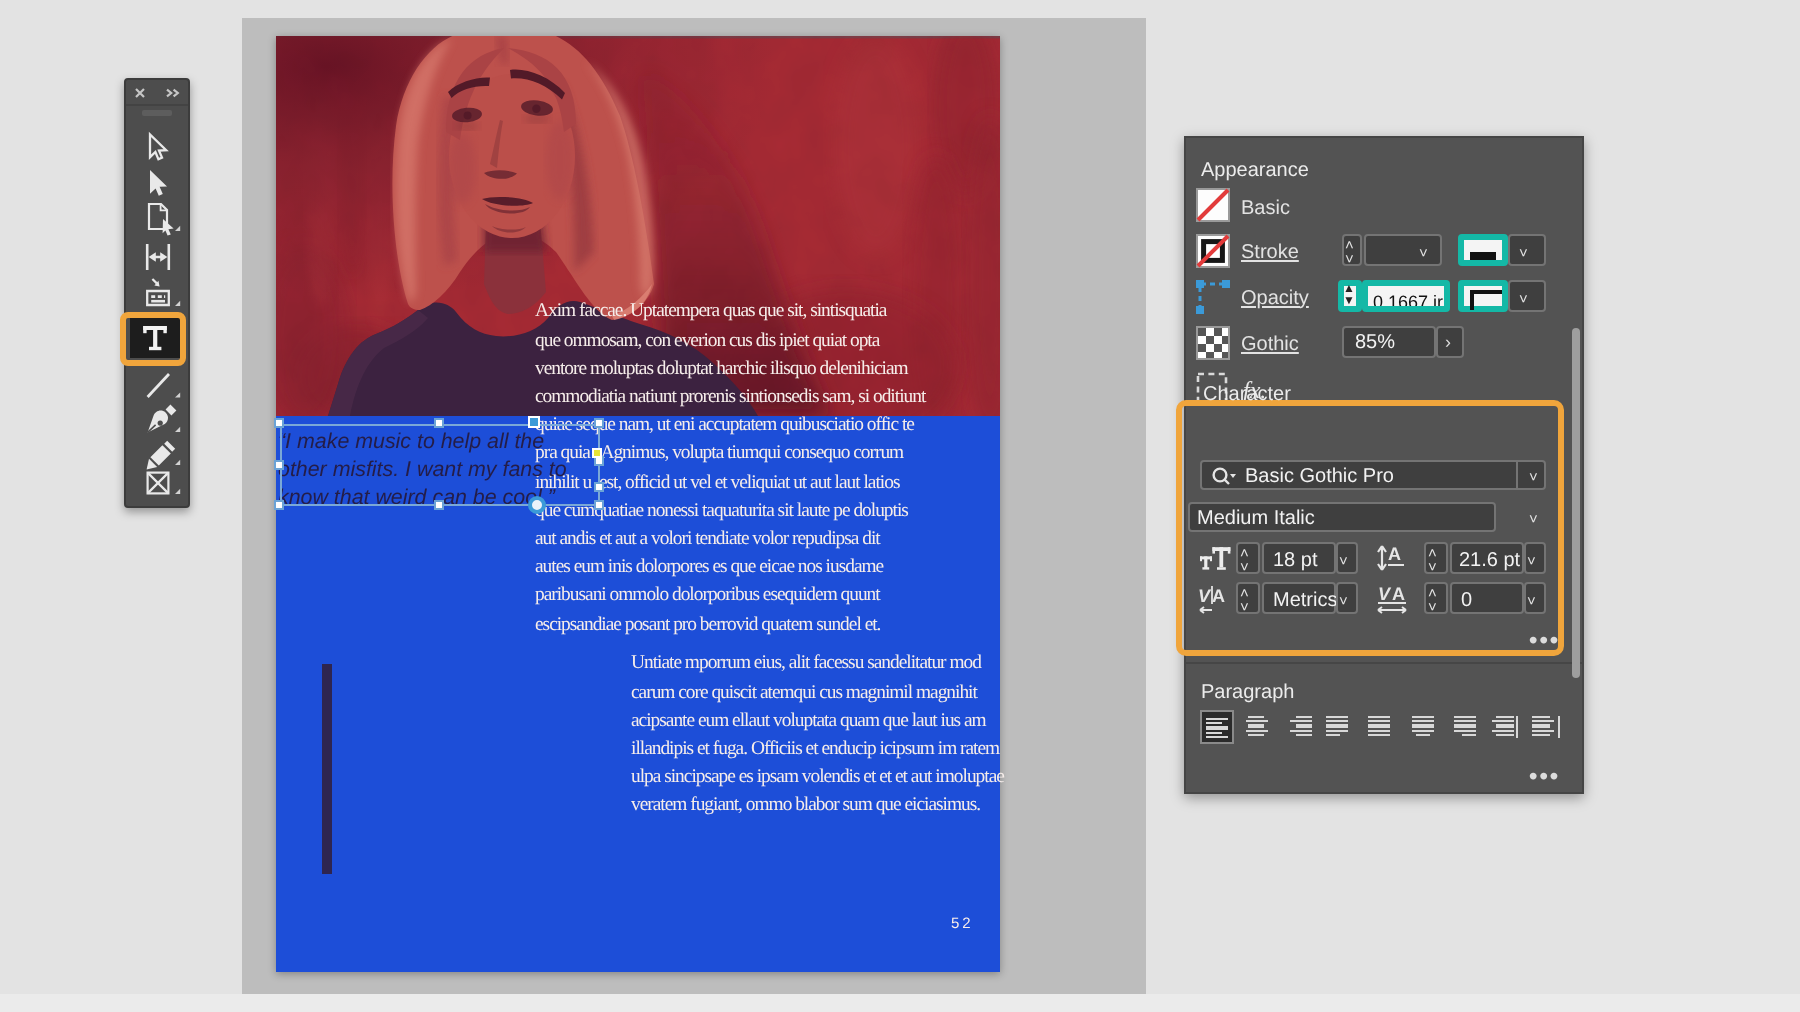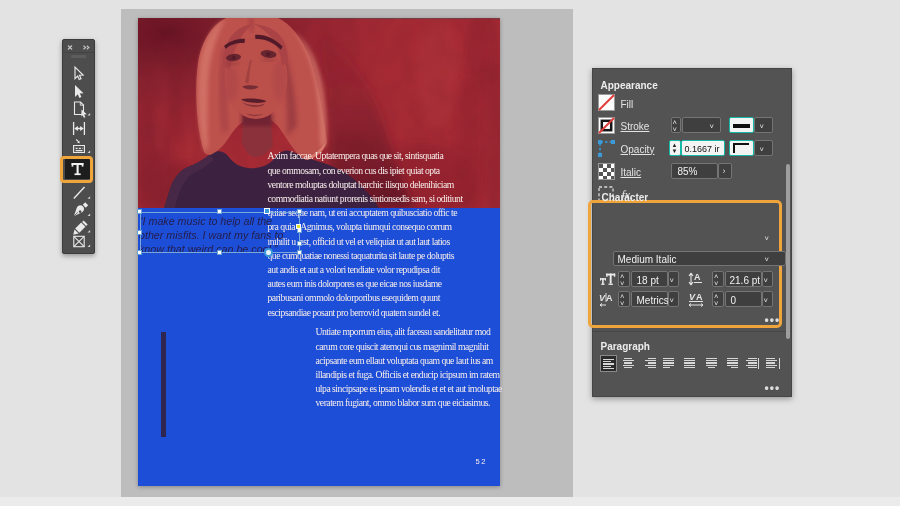--- a/index.html
+++ b/index.html
@@ -22,25 +22,25 @@
 
   
   .toolbar { position:absolute; left:62px; top:38.5px; width:32.5px; height:215px; background:#4d4d4d; border:1px solid #3c3c3c; border-radius:2px; box-shadow:0 2px 5px rgba(0,0,0,.35); }
   .tb-title { position:absolute; left:0; top:0; width:100%; height:13px; border-bottom:1px solid #434343; color:#c9c9c9; }
   .tb-grip { position:absolute; left:8px; top:15.5px; width:15px; height:2.5px; background:#5d5d5d; border-radius:1px; }
   .tsel { position:absolute; left:2px; top:119.5px; width:25px; height:20px; background:#1d1d1d; }
   .orange-t { position:absolute; left:-3.5px; top:116px; width:33.5px; height:27px; border:3px solid #f0a53c; border-radius:4px; }
 
   
   .panel { position:absolute; left:591.5px; top:67.5px; width:200px; height:329px; background:#535353; border:1px solid #454545; box-shadow:0 2px 6px rgba(0,0,0,.35); color:#e9e9e9; }
-  .plabel { position:absolute; font-size:10px; font-weight:bold; color:#ececec; }
+  .plabel { position:absolute; font-size:10px; font-weight:normal; color:#ececec; }
   .prow-label { position:absolute; font-size:10px; color:#e3e3e3; }
   .underl { text-decoration:underline; }
   .dbox { position:absolute; background:#3f3f3f; border:1px solid #747474; border-radius:2px; color:#f2f2f2; font-size:10px; }
-  .wbox { position:absolute; background:#f4f4f4; border:1px solid #14b8a6; border-radius:2px; color:#111; font-size:10px; }
+  .wbox { position:absolute; background:#f4f4f4; border:3px solid #14b8a6; border-radius:2px; color:#111; font-size:10px; }
   .chev { position:absolute; color:#e5e5e5; font-size:7.5px; }
   .orange-ch { position:absolute; left:-5px; top:131px; width:194px; height:128px; border:3.5px solid #f0a53c; border-radius:5px; }
   .dots { position:absolute; color:#dcdcdc; font-size:12px; letter-spacing:1px; font-weight:bold; }
   .scrollbar { position:absolute; left:193px; top:95px; width:4px; height:175px; background:#9e9e9e; border-radius:2px; }
 </style>
 </head>
 <body>
   <div class="canvas"></div>
   <div class="botstrip"></div>
 
@@ -251,21 +251,21 @@
     </svg>
   </div>
 
   <div class="panel">
     <div class="plabel" style="left:8px; top:11px;">Appearance</div>
 
     <svg style="position:absolute;left:5px;top:25px;" width="17" height="17" viewBox="0 0 17 17">
       <rect x="0.5" y="0.5" width="16" height="16" fill="#fdfdfd" stroke="#9a9a9a"></rect>
       <path d="M 1,16 L 16,1" stroke="#e23b3b" stroke-width="2"></path>
     </svg>
-    <div class="prow-label" style="left:28px; top:30px;">Fill</div>
+    <div class="prow-label" style="left:28px; top:30px;">Basic</div>
 
     <svg style="position:absolute;left:5px;top:48px;" width="17" height="17" viewBox="0 0 17 17">
       <rect x="0.5" y="0.5" width="16" height="16" fill="#fdfdfd" stroke="#9a9a9a"></rect>
       <rect x="3.8" y="3.8" width="9.4" height="9.4" fill="none" stroke="#161616" stroke-width="2.5"></rect>
       <path d="M 1,16 L 16,1" stroke="#e23b3b" stroke-width="2"></path>
     </svg>
     <div class="prow-label underl" style="left:28px; top:52px;">Stroke</div>
     <div class="dbox" style="left:78px; top:48px; width:10px; height:16px;"></div>
     <div class="chev" style="left:80px; top:49px;">˄</div>
     <div class="chev" style="left:80px; top:56px;">˅</div>
@@ -304,33 +304,42 @@
         <rect x="1" y="1" width="4" height="4"></rect>
         <rect x="9" y="1" width="4" height="4"></rect>
         <rect x="5" y="5" width="4" height="4"></rect>
         <rect x="13" y="5" width="3" height="4"></rect>
         <rect x="1" y="9" width="4" height="4"></rect>
         <rect x="9" y="9" width="4" height="4"></rect>
         <rect x="5" y="13" width="4" height="3"></rect>
         <rect x="13" y="13" width="3" height="3"></rect>
       </g>
     </svg>
-    <div class="prow-label underl" style="left:28px; top:98px;">Italic</div>
+    <div class="prow-label underl" style="left:28px; top:98px;">Gothic</div>
     <div class="dbox" style="left:78px; top:94px; width:47px; height:16px; padding:2.5px 0 0 6px;">85%</div>
     <div class="dbox" style="left:125px; top:94px; width:14px; height:16px; color:#ddd; padding:2px 0 0 4px; font-size:9px;">›</div>
 
     <svg style="position:absolute;left:5px;top:117px;" width="17" height="17" viewBox="0 0 17 17">
       <rect x="1" y="1" width="14" height="14" fill="none" stroke="#d9d9d9" stroke-width="1.3" stroke-dasharray="3 2.2"></rect>
     </svg>
     <div style="position:absolute; left:29px; top:119px; font-style:italic; font-size:12px; color:#e8e8e8; font-family:'Liberation Serif',serif;">fx.</div>
 
     <div class="orange-ch"></div>
     <div class="plabel" style="left:9px; top:123px;">Character</div>
+    <div class="dbox" style="left:7px; top:161px; width:173px; height:15px;">
+      <svg width="16" height="13" style="position:absolute;left:3px;top:1px;" viewBox="0 0 16 13">
+        <circle cx="6" cy="5.5" r="3.2" fill="none" stroke="#e5e5e5" stroke-width="1.2"></circle>
+        <path d="M 8.3,7.8 L 10.5,10" stroke="#e5e5e5" stroke-width="1.2"></path>
+        <path d="M 11,5 l 3,0 l -1.5,2 z" fill="#e5e5e5"></path>
+      </svg>
+      <span style="position:absolute;left:22px;top:2px;">Basic Gothic Pro</span>
+      <div style="position:absolute;right:13px;top:0;width:1px;height:13px;background:#747474;"></div>
+    </div>
     <div class="chev" style="left:172px; top:165px;">˅</div>
-    <div class="dbox" style="left:20px; top:182px; width:173px; height:15px; padding:2px 0 0 4px;">Medium Italic</div>
+    <div class="dbox" style="left:1px; top:182px; width:154px; height:15px; padding:2px 0 0 4px;">Medium Italic</div>
     <div class="chev" style="left:172px; top:186px;">˅</div>
 
     <svg style="position:absolute;left:6px;top:202px;" width="17" height="17" viewBox="0 0 17 17">
       <g fill="#ececec">
         <rect x="1" y="7.2" width="6" height="1.5"></rect>
         <rect x="1" y="7.2" width="1" height="2.4"></rect>
         <rect x="6" y="7.2" width="1" height="2.4"></rect>
         <rect x="3.1" y="7.2" width="1.6" height="6.3"></rect>
         <rect x="2.2" y="12.6" width="3.4" height="1.2"></rect>
         <rect x="7.2" y="2.6" width="9" height="1.9"></rect>

